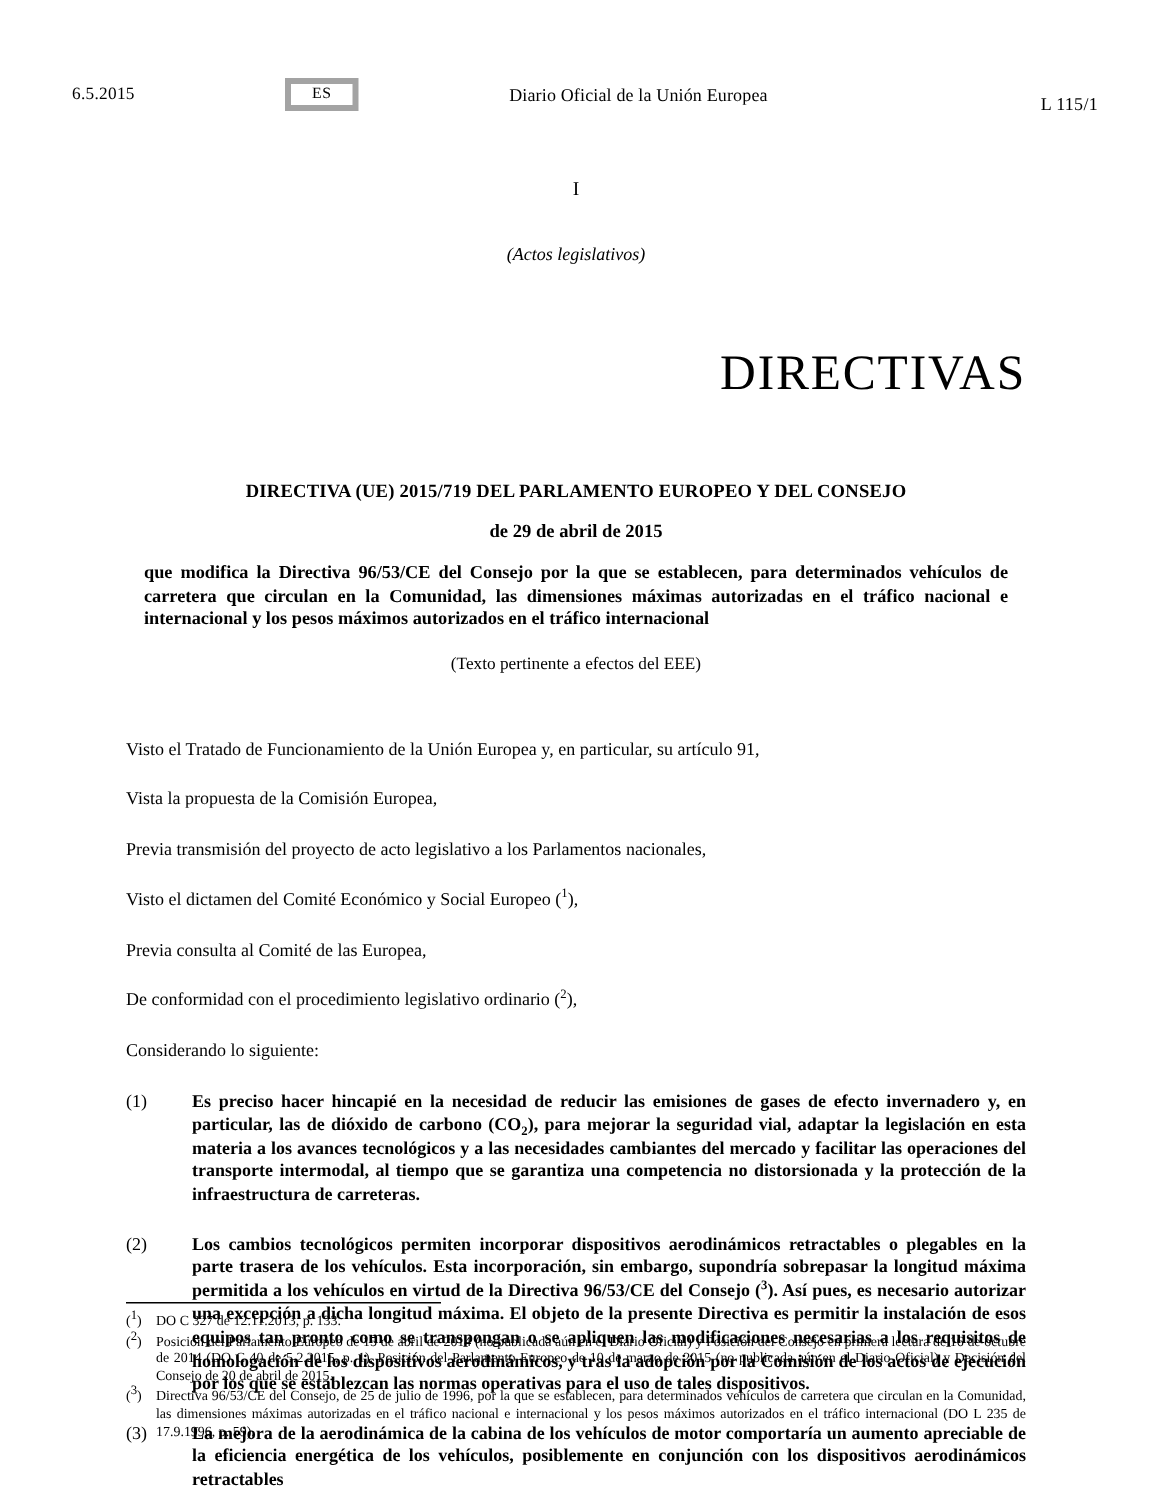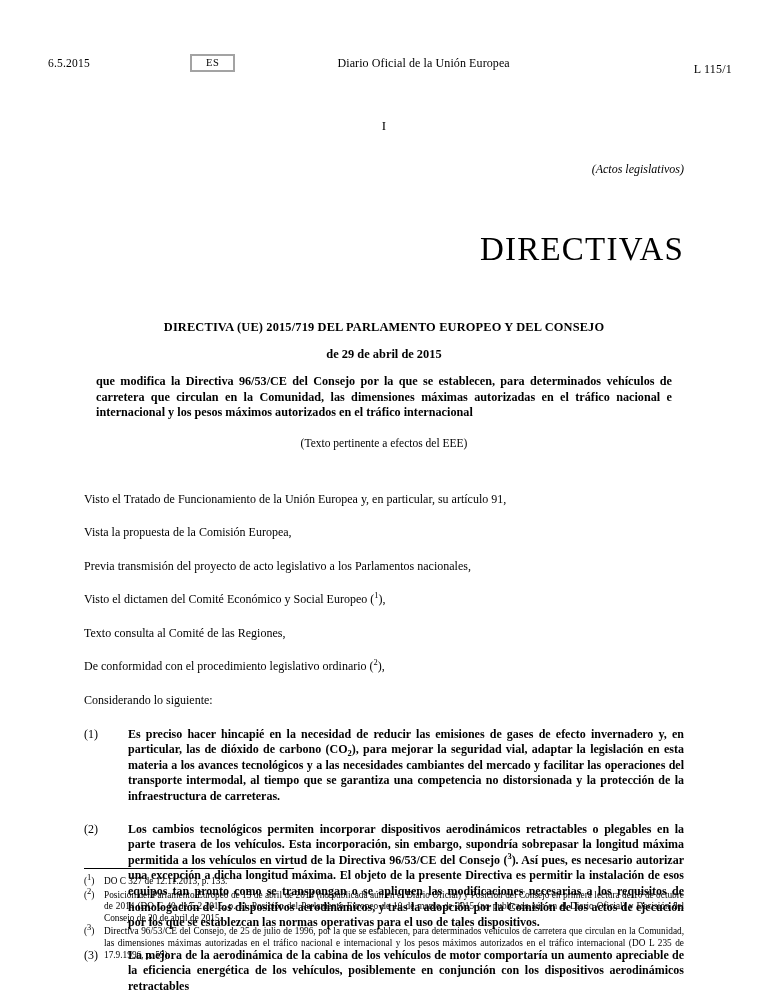--- a/index.html
+++ b/index.html
@@ -33,21 +33,21 @@
     display: flex;
     align-items: center;
     font-size: 11.5px;
   }
   .header .date {
     width: 120px;
     text-align: left;
     letter-spacing: 0.2px;
   }
   .header .lang-box {
-    border: 2px solid #a3a3a3;
+    border: 4px solid #a3a3a3;
     padding: 1px 14px;
     font-size: 10.5px;
     line-height: 12px;
     margin-left: 22px;
     letter-spacing: 0.5px;
   }
   .header .journal {
     flex: 1;
     text-align: center;
     font-size: 12px;
@@ -69,21 +69,21 @@
     width: 600px;
   }
 
   .roman-numeral {
     text-align: center;
     font-size: 13px;
     margin-top: 8px;
     margin-bottom: 28px;
   }
   .actos {
-    text-align: right;
+    text-align: center;
     font-size: 12px;
     font-style: italic;
     margin-bottom: 54px;
   }
   .directivas-title {
     text-align: right;
     font-size: 33px;
     letter-spacing: 1.2px;
     margin-bottom: 52px;
   }
@@ -201,21 +201,21 @@
 
     <div class="act-title">DIRECTIVA (UE) 2015/719 DEL PARLAMENTO EUROPEO Y DEL CONSEJO</div>
     <div class="act-date">de 29 de abril de 2015</div>
     <div class="act-subject">que modifica la Directiva 96/53/CE del Consejo por la que se establecen, para determinados vehículos de carretera que circulan en la Comunidad, las dimensiones máximas autorizadas en el tráfico nacional e internacional y los pesos máximos autorizados en el tráfico internacional</div>
     <div class="eee">(Texto pertinente a efectos del EEE)</div>
 
     <div class="para">Visto el Tratado de Funcionamiento de la Unión Europea y, en particular, su artículo 91,</div>
     <div class="para">Vista la propuesta de la Comisión Europea,</div>
     <div class="para">Previa transmisión del proyecto de acto legislativo a los Parlamentos nacionales,</div>
     <div class="para">Visto el dictamen del Comité Económico y Social Europeo (<sup>1</sup>),</div>
-    <div class="para">Texto consulta al Comité de las Regiones,</div>
+    <div class="para">Previa consulta al Comité de las Europea,</div>
     <div class="para">De conformidad con el procedimiento legislativo ordinario (<sup>2</sup>),</div>
     <div class="para">Considerando lo siguiente:</div>
 
     <div class="numbered">
       <div class="num">(1)</div>
       <div class="txt">Es preciso hacer hincapié en la necesidad de reducir las emisiones de gases de efecto invernadero y, en particular, las de dióxido de carbono (CO<sub>2</sub>), para mejorar la seguridad vial, adaptar la legislación en esta materia a los avances tecnológicos y a las necesidades cambiantes del mercado y facilitar las operaciones del transporte intermodal, al tiempo que se garantiza una competencia no distorsionada y la protección de la infraestructura de carreteras.</div>
     </div>
 
     <div class="numbered">
       <div class="num">(2)</div>

